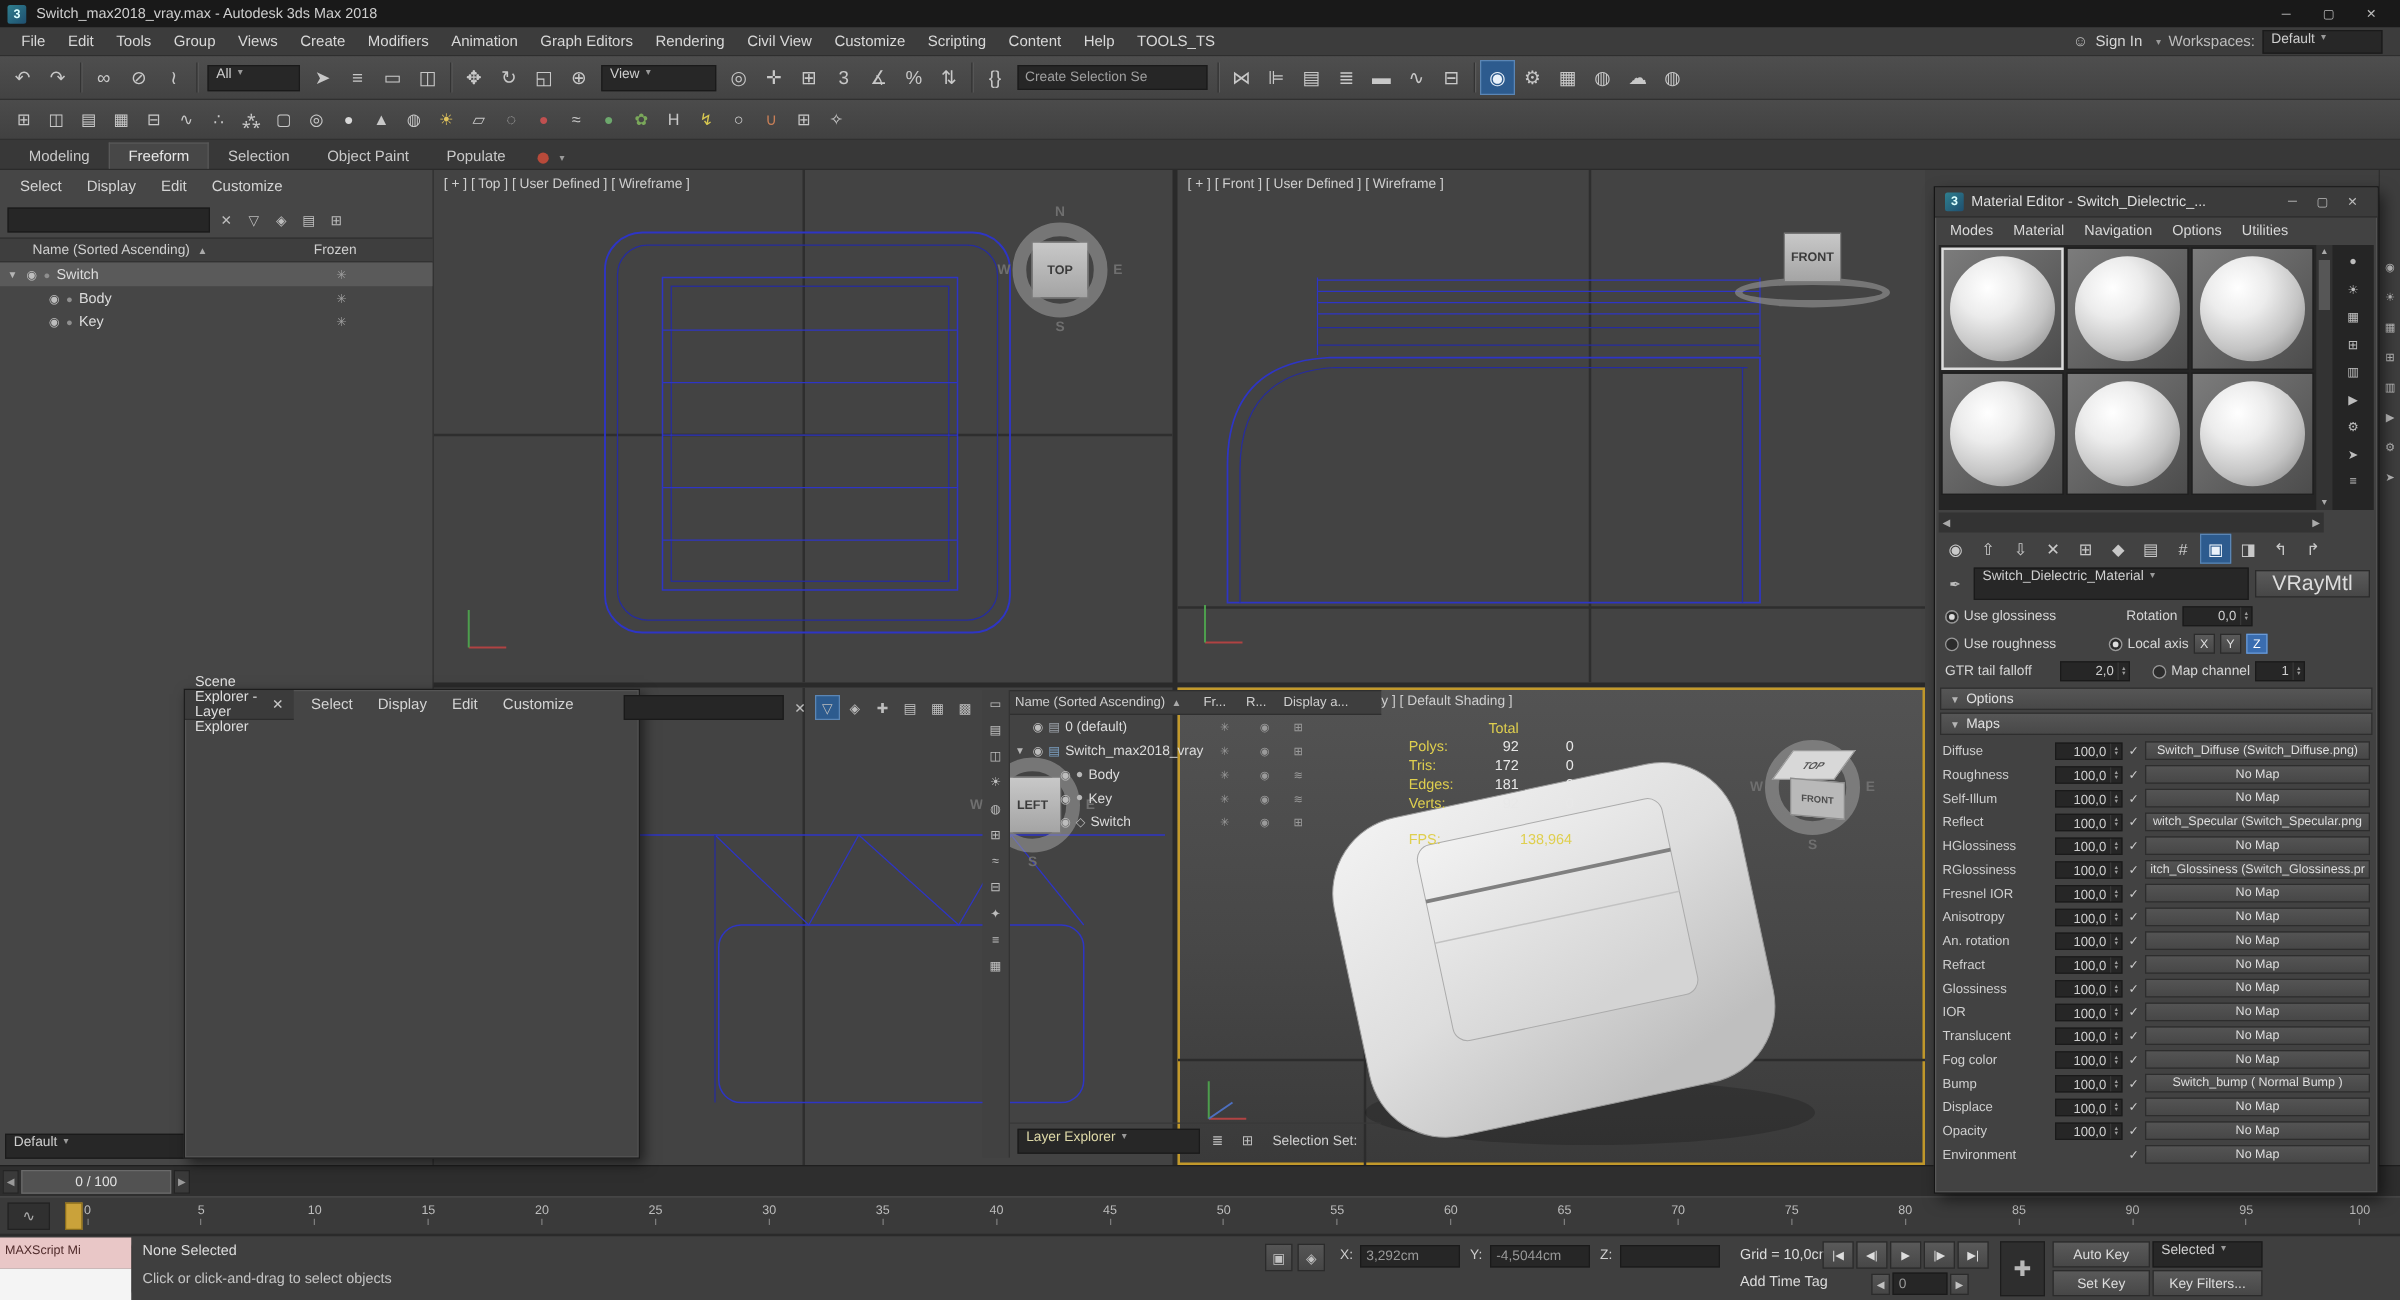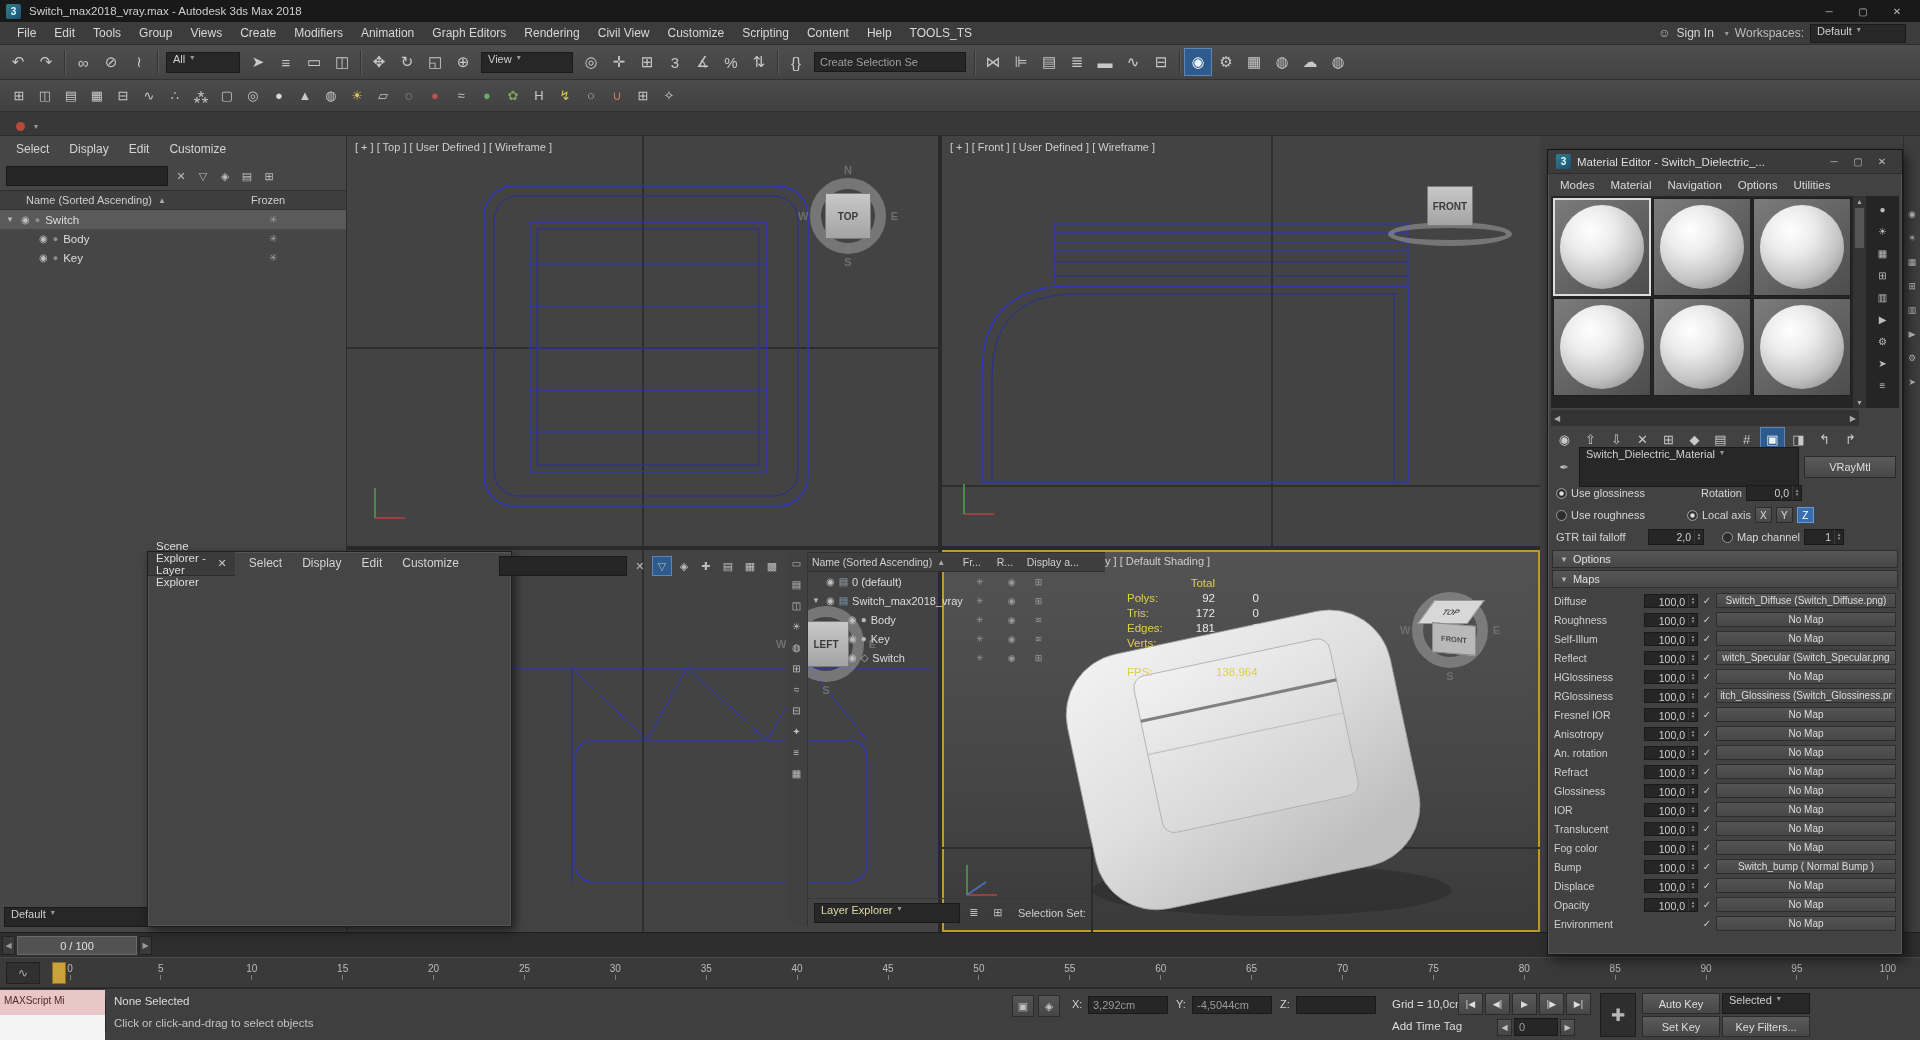--- a/index.html
+++ b/index.html
@@ -145,23 +145,23 @@
     font-size:7px;color:#aaa;padding:2px 0;}
   .me-vscroll .thumb{flex:0 0 40px;width:9px;background:#565656;margin:3px 0;}
   .me-vscroll .sp{margin-top:auto;}
   .me-sidetools{flex:1;display:flex;flex-direction:column;align-items:center;gap:3px;padding-top:4px;}
   .me-sidetools .mini-ic{width:19px;height:19px;font-size:10px;}
   .me-hscroll{height:16px;margin:2px 3px 0;background:#333;display:flex;align-items:center;
     justify-content:space-between;font-size:8px;color:#aaa;padding:0 3px;width:308px;}
   .me-toolbar{height:26px;display:flex;align-items:center;padding:0 4px;gap:1px;}
   .me-toolbar .ic{width:25px;height:24px;font-size:13px;}
   .me-name{height:30px;display:flex;align-items:center;gap:5px;padding:0 6px;}
-  .me-name .dd{flex:1;height:40px;}
+  .me-name .dd{flex:1;height:26px;}
   .gbtn{background:linear-gradient(#5a5a5a,#474747);border:1px solid #2b2b2b;color:#ddd;
-    display:flex;align-items:center;justify-content:center;font-size:11px;}
+    display:flex;align-items:center;justify-content:center;font-size:17px;}
   .typebtn{width:92px;height:22px;}
   .prow{display:flex;align-items:center;height:22px;font-size:11px;padding:0 8px;gap:4px;color:#d6d6d6;}
   .radio{width:11px;height:11px;border:1px solid #9a9a9a;border-radius:50%;background:#2c2c2c;flex:0 0 auto;}
   .radio.on{background:#2c2c2c;box-shadow:inset 0 0 0 2.2px #2c2c2c,inset 0 0 0 6px #ddd;}
   .spin{display:flex;background:#262626;border:1px solid #1a1a1a;height:16px;}
   .spin .val{flex:1;text-align:right;padding:0 3px;font-size:10.5px;color:#cfcfcf;line-height:14px;}
   .spin .arr{width:9px;display:flex;flex-direction:column;align-items:center;justify-content:center;
     font-size:4.5px;line-height:4px;color:#9a9a9a;border-left:1px solid #383838;}
   .axbtn{width:17px;height:16px;font-size:10px;}
   .axbtn.active{background:#3a6db0;border-color:#6b9bd6;color:#fff;}
@@ -363,20 +363,28 @@
       <span class="ic">H</span>
       <span class="ic" style="color: rgb(216, 200, 80);">↯</span>
       <span class="ic">○</span>
       <span class="ic" style="color: rgb(200, 127, 87);">∪</span>
       <span class="ic">⊞</span>
       <span class="ic">✧</span>
     </div>
 </div>
 
 <div id="ribbon">
+  <div class="menus">
+
+  <span class="rtab">Modeling</span>
+      <span class="rtab active">Freeform</span>
+      <span class="rtab">Selection</span>
+      <span class="rtab">Object Paint</span>
+      <span class="rtab">Populate</span>
+    </div>
   <span class="rib-fly">
     <i class="reddot"></i>
     <span class="caret">▾</span>
   </span>
 </div>
 
 <div id="leftpanel">
   <div class="lp-menus">
 
   <span class="pmitem">Select</span>

